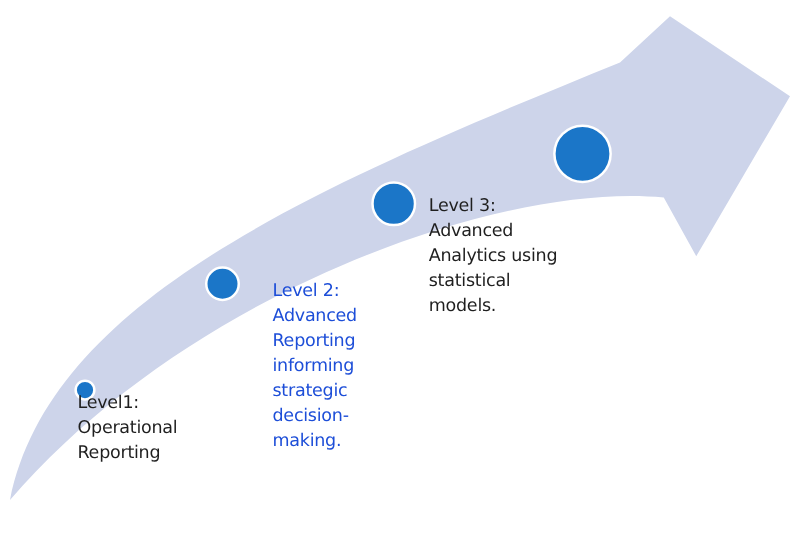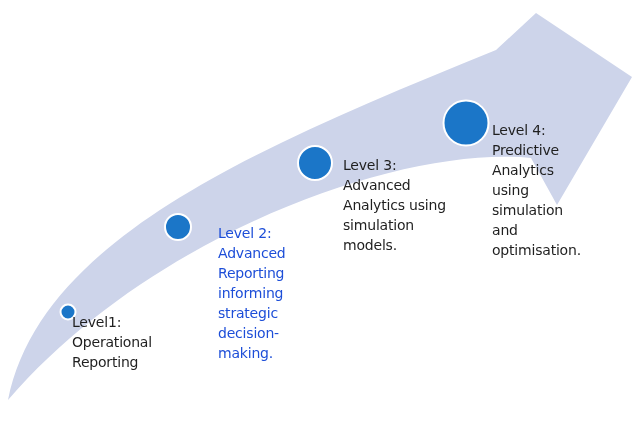--- a/index.html
+++ b/index.html
@@ -22,21 +22,21 @@
     display: block;
   }
   .level-label {
     position: absolute;
     font-size: 14px;
     line-height: 20px;
     font-weight: 400;
     white-space: pre-line;
     letter-spacing: -0.2px;
   }
-  .lbl-1 { left: 72px;  top: 312px; }
+  .lbl-1 { left: 62px;  top: 312px; }
   .lbl-2 { left: 218px; top: 223px; }
   .lbl-3 { left: 343px; top: 155px; }
   .lbl-4 { left: 492px; top: 120px; }
 </style>
 </head>
 <body>
 
 <div class="stage" style="background: rgb(255, 255, 255);">
 
   <svg class="arrow-svg" viewBox="0 0 640 426" xmlns="http://www.w3.org/2000/svg">
@@ -60,23 +60,16 @@
   <div class="level-label lbl-2" style="color: #1d4ed8;">Level 2:
 Advanced
 Reporting
 informing
 strategic
 decision-
 making.</div>
   <div class="level-label lbl-3" style="color: rgb(31, 31, 31);">Level 3:
 Advanced
 Analytics using
-simulation
+statistical
 models.</div>
-  <div class="level-label lbl-4" style="color: rgb(31, 31, 31);">Level 4:
-Predictive
-Analytics
-using
-simulation
-and
-optimisation.</div>
 
 </div>
 
 </body></html>

